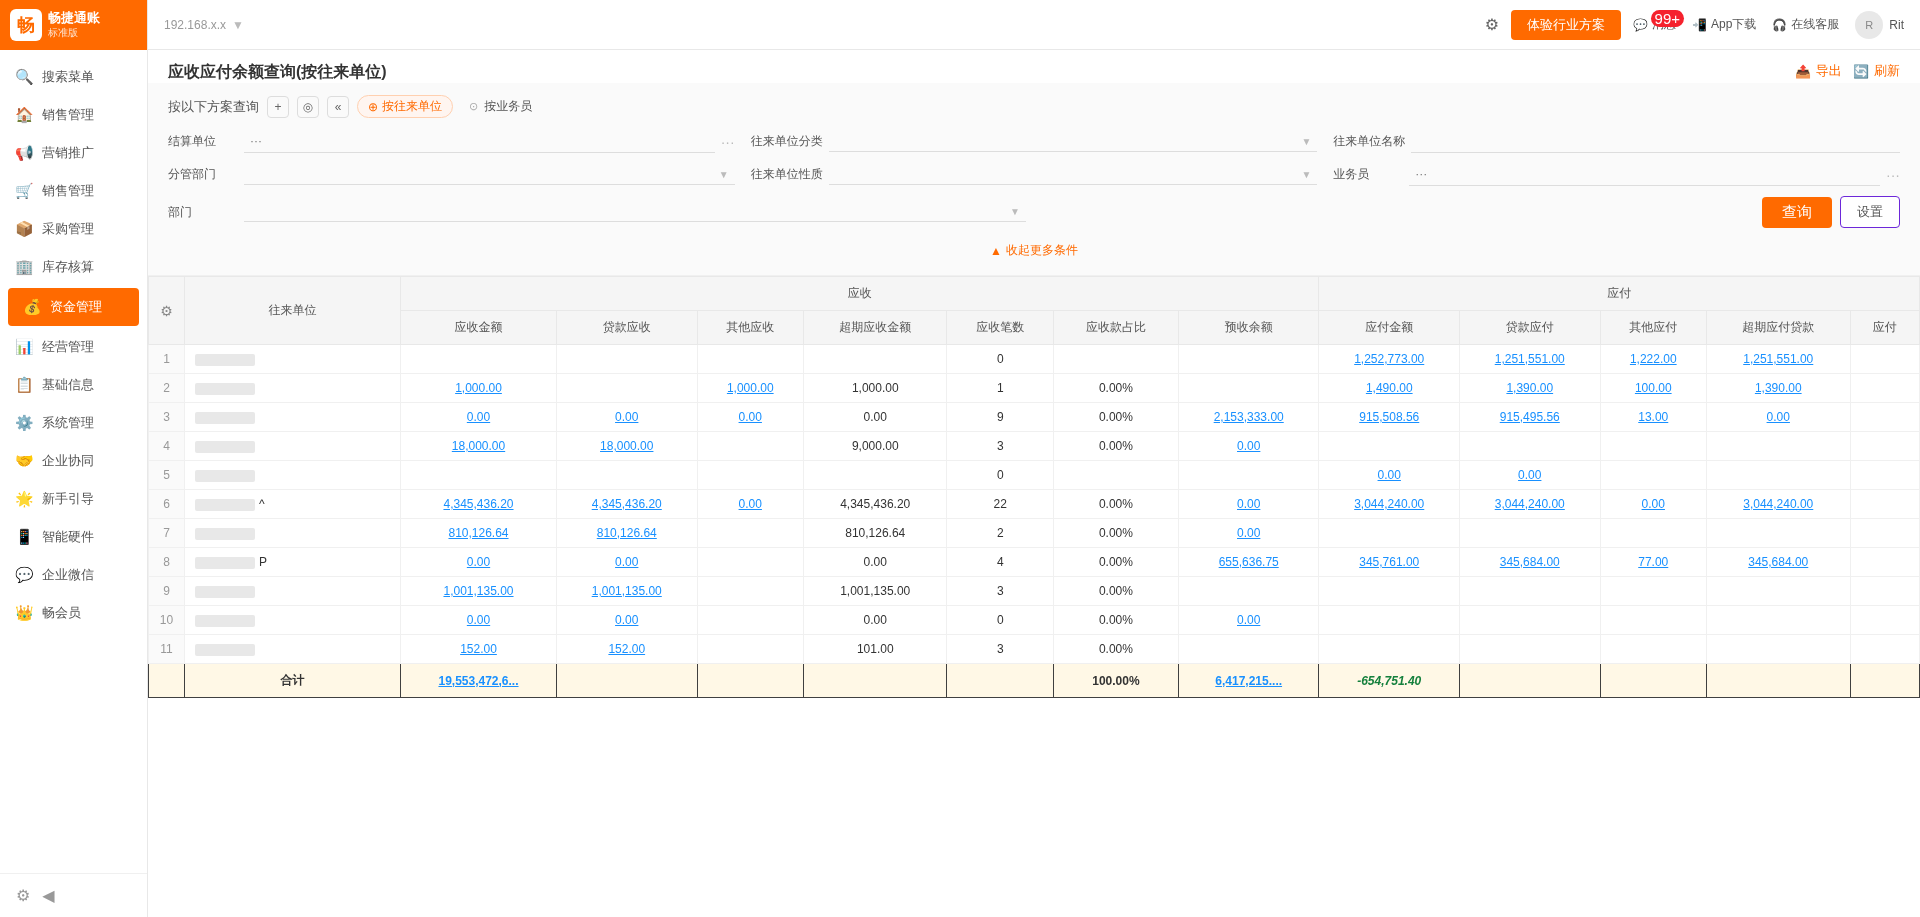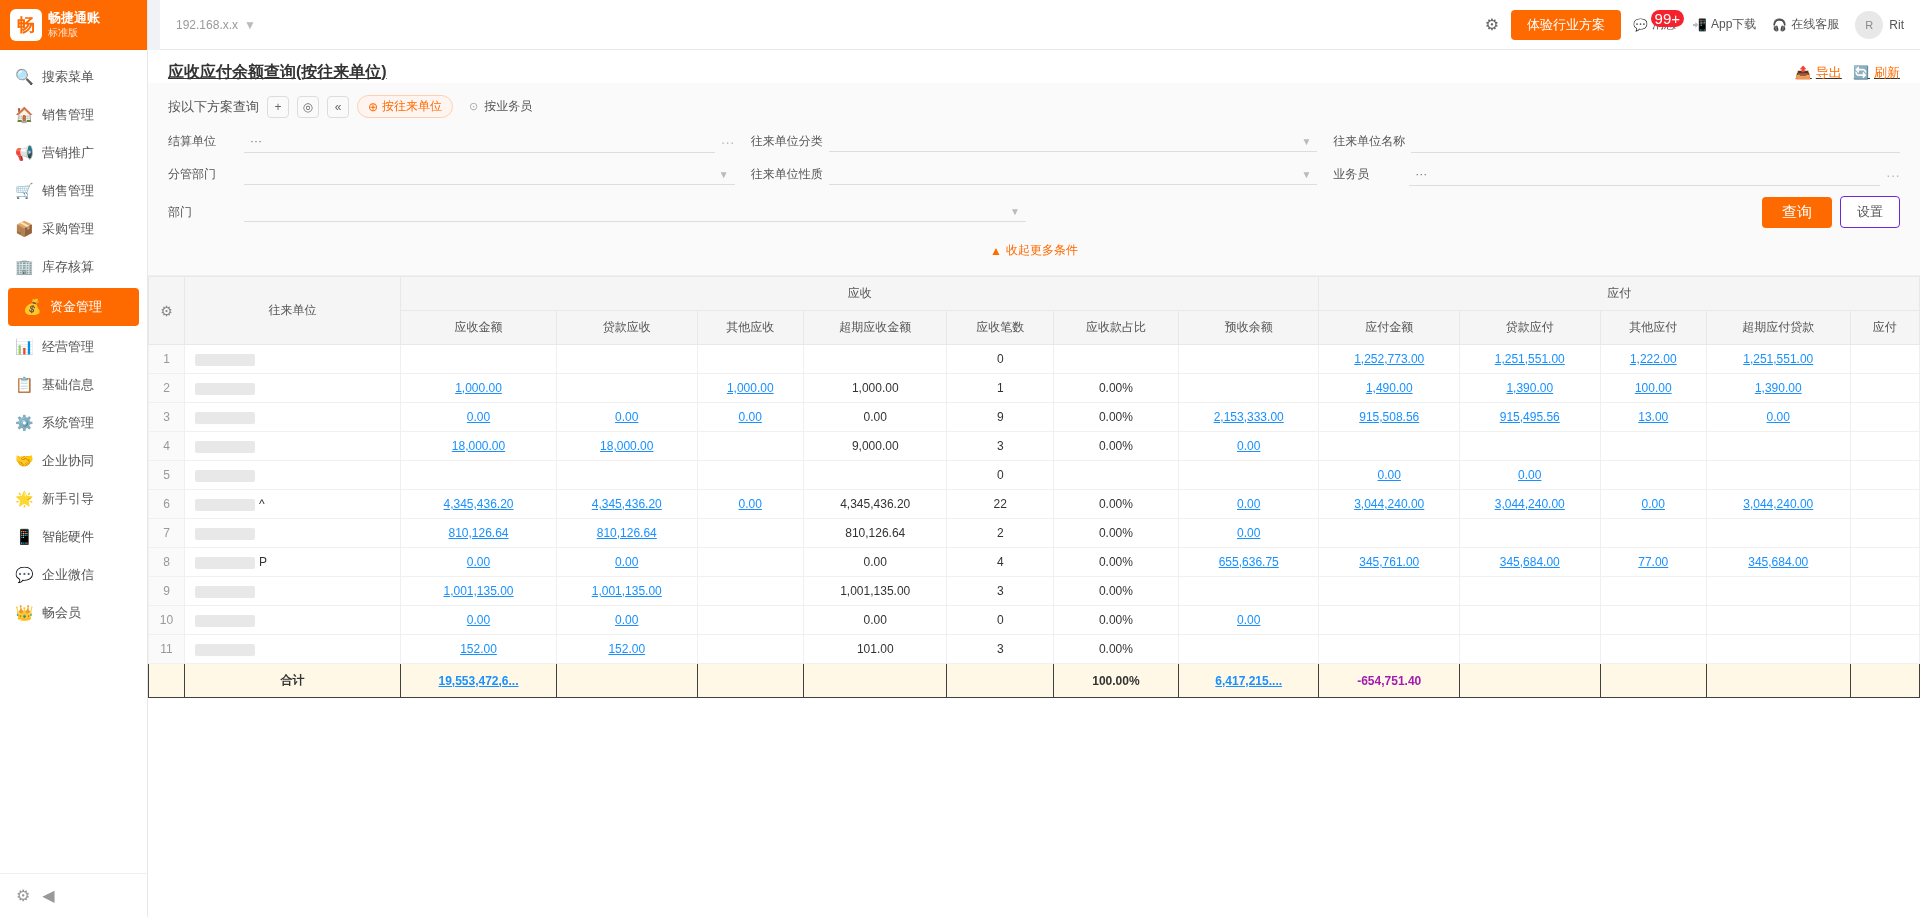--- a/index.html
+++ b/index.html
@@ -22,21 +22,21 @@
       display: flex; align-items: center; padding: 10px 16px; cursor: pointer; gap: 8px;
       color: #555; font-size: 13px; transition: background 0.2s;
     }
     .sidebar-item.active { background: #ff6a00; color: #fff; border-radius: 4px; margin: 2px 8px; }
     .sidebar-item-icon { width: 18px; height: 18px; display: flex; align-items: center; justify-content: center; font-size: 15px; }
     .sidebar-bottom { padding: 12px 16px; display: flex; align-items: center; gap: 12px; border-top: 1px solid #f0f0f0; }
     .sidebar-bottom-icon { font-size: 16px; color: #999; cursor: pointer; }
 
     
     .topbar {
-      position: fixed; left: 160px; top: 0; right: 0; height: 50px;
+      position: fixed; left: 148px; top: 0; right: 0; height: 50px;
       background: #fff; border-bottom: 1px solid #e8e8e8; z-index: 99;
       display: flex; align-items: center; padding: 0 16px; gap: 12px;
     }
     .topbar-breadcrumb { display: flex; align-items: center; gap: 6px; color: #999; font-size: 12px; flex: 1; }
     .topbar-btn-orange { background: #ff6a00; color: #fff; border: none; padding: 6px 16px; border-radius: 4px; cursor: pointer; font-size: 13px; }
     .topbar-gear { font-size: 16px; color: #666; cursor: pointer; }
     .topbar-right { display: flex; align-items: center; gap: 16px; }
     .topbar-badge-item { display: flex; align-items: center; gap: 4px; color: #555; cursor: pointer; font-size: 12px; position: relative; }
     .badge-red { background: #f5222d; color: #fff; border-radius: 10px; padding: 0 4px; font-size: 15px; position: absolute; top: -6px; right: -8px; min-width: 18px; text-align: center; }
     .topbar-user { display: flex; align-items: center; gap: 6px; }
@@ -63,23 +63,22 @@
     .tab-bar-right { margin-left: auto; display: flex; align-items: center; gap: 8px; }
     .tab-bar-btn { font-size: 16px; color: #666; cursor: pointer; padding: 4px; }
 
     
     .page-container {
       flex: 1; background: #fff; overflow: hidden; display: flex; flex-direction: column;
     }
 
     
     .page-header {
-      padding: 12px 20px 0; display: flex; align-items: center; justify-content: space-between;
+      padding: 12px 20px 0; display: flex; align-items: flex-start; justify-content: space-between;
       flex-shrink: 0;
-      text-decoration: underline;
     }
     .page-title { font-size: 16px; font-weight: bold; color: #333; }
     .page-header-actions { display: flex; align-items: center; gap: 12px; }
     .header-action-btn { display: flex; align-items: center; gap: 4px; color: #ff6a00; cursor: pointer; font-size: 13px; }
 
     
     .filter-panel {
       padding: 12px 20px; background: #fafafa; border-bottom: 1px solid #f0f0f0;
       flex-shrink: 0;
     }
@@ -537,21 +536,21 @@
           <tr>
             <td></td>
             <td>合计</td>
             <td class="link-cell">19,553,472,6...</td>
             <td></td>
             <td></td>
             <td></td>
             <td></td>
             <td>100.00%</td>
             <td class="link-cell">6,417,215....</td>
-            <td style="color:#a21caf;">-654,751.40</td>
+            <td style="color:#15803d;font-style:italic;">-654,751.40</td>
             <td></td>
             <td></td>
             <td></td>
             <td></td>
           </tr>
         </tfoot>
       </table>
     </div>
   </div>
 </div>

